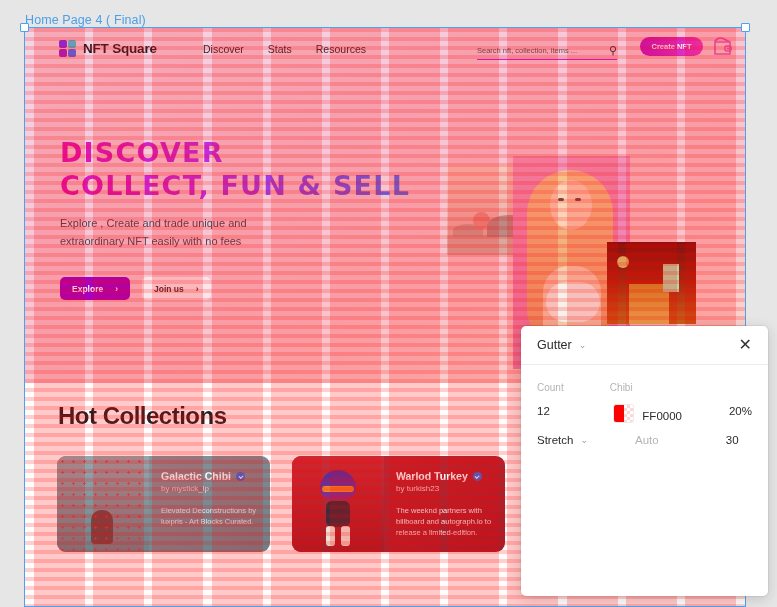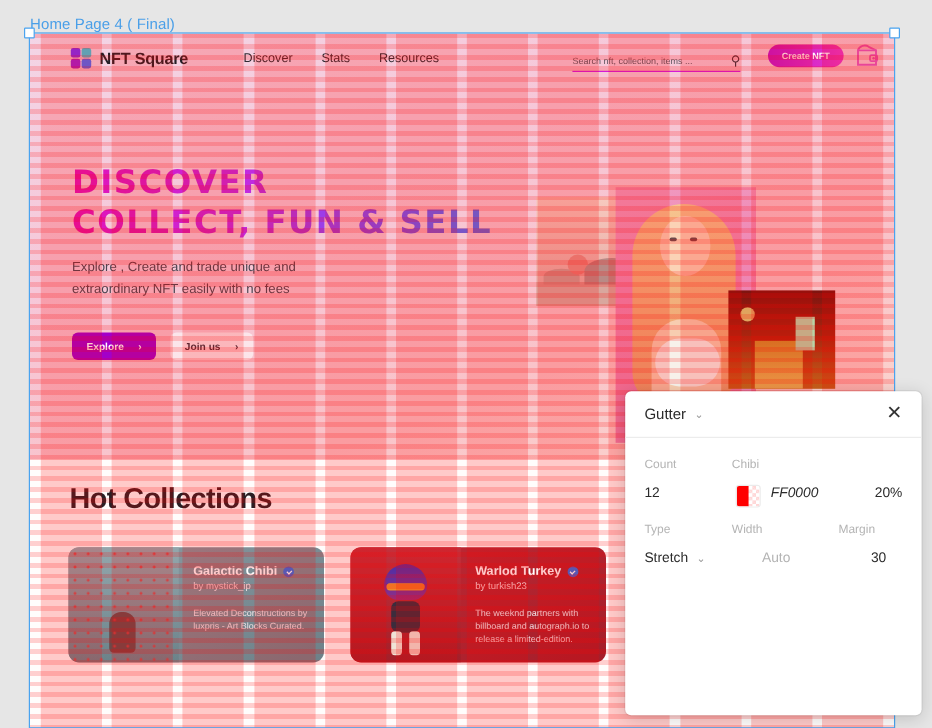--- a/index.html
+++ b/index.html
@@ -177,21 +177,21 @@
   .c-margin{width:60px;}
   .mt-lbl{margin-top:14px;}
   .mt-val{margin-top:12px;gap:47px;}
   .swatch{width:19px;height:17px;border-radius:2px;overflow:hidden;display:flex;margin-right:9px;flex:none;
           box-shadow:0 0 0 1px rgba(0,0,0,.08);}
   .sw-solid{width:9.5px;background:#FF0000;}
   .sw-alpha{width:9.5px;background-color:#fff;
     background-image:linear-gradient(45deg,#ffd6d6 25%,transparent 25%,transparent 75%,#ffd6d6 75%),
                      linear-gradient(45deg,#ffd6d6 25%,transparent 25%,transparent 75%,#ffd6d6 75%);
     background-size:6px 6px;background-position:0 0,3px 3px;}
-  .val-flex{display:flex;align-items:flex-start;font-style:italic;}
+  .val-flex{display:flex;align-items:flex-end;}
   .sel{display:flex;align-items:center;gap:7px;}
 </style>
 </head>
 <body>
 
 <div id="root">
 
   <div class="frame-label">Home Page 4 ( Final)</div>
 
   <div class="site">
@@ -367,25 +367,20 @@
         <div class="val c-color val-flex">
           <span class="swatch">
             <span class="sw-solid"></span>
               <span class="sw-alpha"></span>
           </span>
           <span>FF0000</span>
         </div>
         <div class="val c-pct">20%</div>
       </div>
 
-      <div class="grid-row mt-lbl">
-        <div class="lbl c-type">Type</div>
-        <div class="lbl c-width">Width</div>
-        <div class="lbl c-margin">Margin</div>
-      </div>
 
       <div class="grid-row mt-val">
         <div class="val c-type sel">
           <span>Stretch</span>
           <span class="chev">⌄</span>
         </div>
         <div class="val c-width" style="color:#b4b4b4">Auto</div>
         <div class="val c-margin">30</div>
       </div>
 

